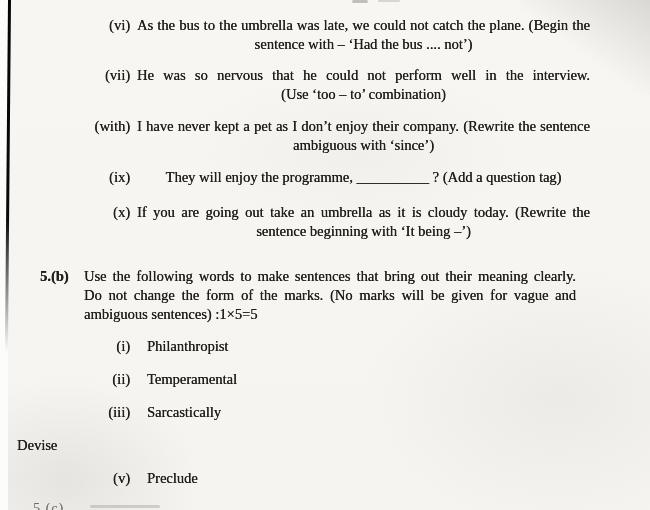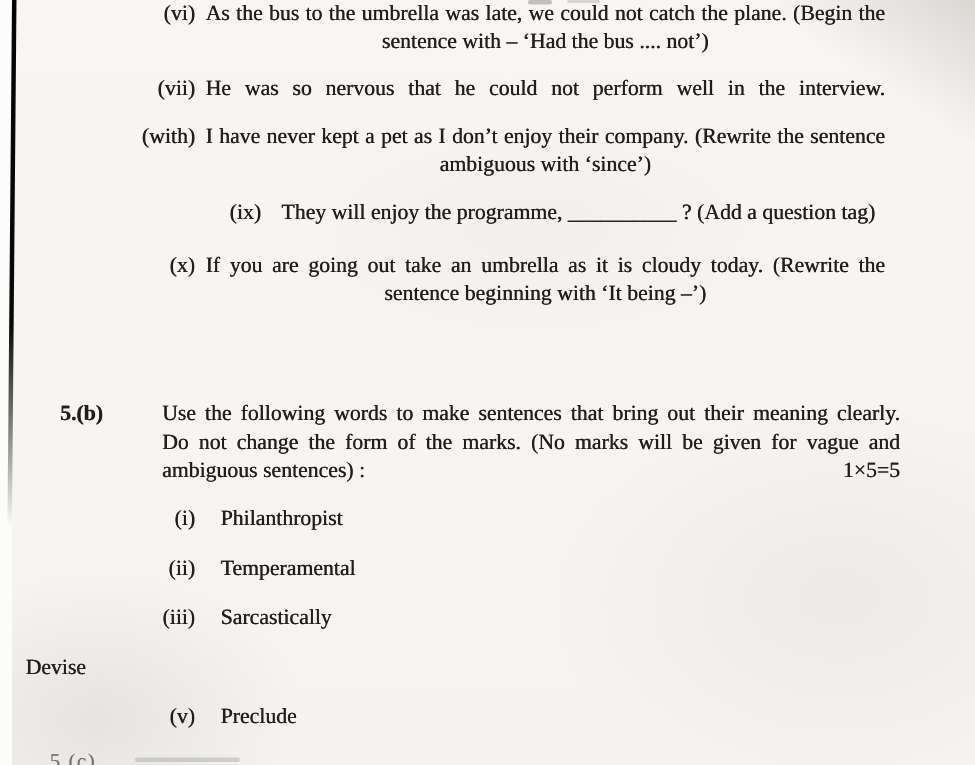--- a/index.html
+++ b/index.html
@@ -31,35 +31,35 @@
   .smudge-top-a { left:352px; top:0; width:16px; height:3px; }
   .smudge-top-b { left:378px; top:0; width:22px; height:2px; opacity:.6; }
   .bottom-frag {
     position:absolute; left:33px; top:501px; font-size:14px;
     color:rgba(70,68,64,.5); letter-spacing:1px; filter:blur(.4px);
   }
   .bottom-streak { left:90px; top:505px; width:70px; height:3px; background:rgba(120,117,112,.28); position:absolute; border-radius:2px; }
 
   .fs { font-size:14.5px; line-height:19px; }
 
-  .sub-questions { position:absolute; left:0; top:0; width:590px; }
+  .sub-questions { position:absolute; left:0; top:16px; width:590px; }
   .q-item { display:flex; }
   .q-item.mb12 { margin-bottom:12px; }
   .q-item.mb13 { margin-bottom:13px; }
-  .q-item.mb16 { margin-bottom:16px;padding-left:44px; }
+  .q-item.mb16 { margin-bottom:16px; }
   .q-num { flex:0 0 130px; text-align:right; }
   .q-text { margin-left:7px; width:453px; }
   .qline { height:19px;text-align:center; }
   .jline { text-align:justify; text-align-last:justify; white-space:nowrap; }
 
   .section-b { position:absolute; left:0; top:267px; width:588px; }
   .sb-label { position:absolute; left:40px; top:0; font-weight:bold; }
-  .sb-para { position:absolute; left:108px; top:0; width:492px; }
+  .sb-para { position:absolute; left:84px; top:0; width:492px; }
   .p-line { height:19px; }
-  .last-row { display:flex; justify-content:space-between; }
+  .last-row { display:flex; }
   .marks { white-space:nowrap; }
 
   .word-list { position:absolute; left:0; top:337px; width:400px; }
   .w-item { display:flex; margin-bottom:14px; }
   .w-num { flex:0 0 130px; text-align:right; }
   .w-word { margin-left:17px; }
 </style>
 </head>
 <body>
 
@@ -78,20 +78,21 @@
       <div class="q-text">
         <div class="qline jline">As the bus to the umbrella was late, we could not catch the plane. (Begin the</div>
         <div class="qline">sentence with – ‘Had the bus .... not’)</div>
       </div>
     </div>
 
     <div class="q-item mb13">
       <div class="q-num">(vii)</div>
       <div class="q-text">
         <div class="qline jline">He was so nervous that he could not perform well in the interview.</div>
+        <div class="qline">(Use ‘too – to’ combination)</div>
       </div>
     </div>
 
     <div class="q-item mb13">
       <div class="q-num">(with)</div>
       <div class="q-text">
         <div class="qline jline">I have never kept a pet as I don’t enjoy their company. (Rewrite the sentence</div>
         <div class="qline">ambiguous with ‘since’)</div>
       </div>
     </div>

